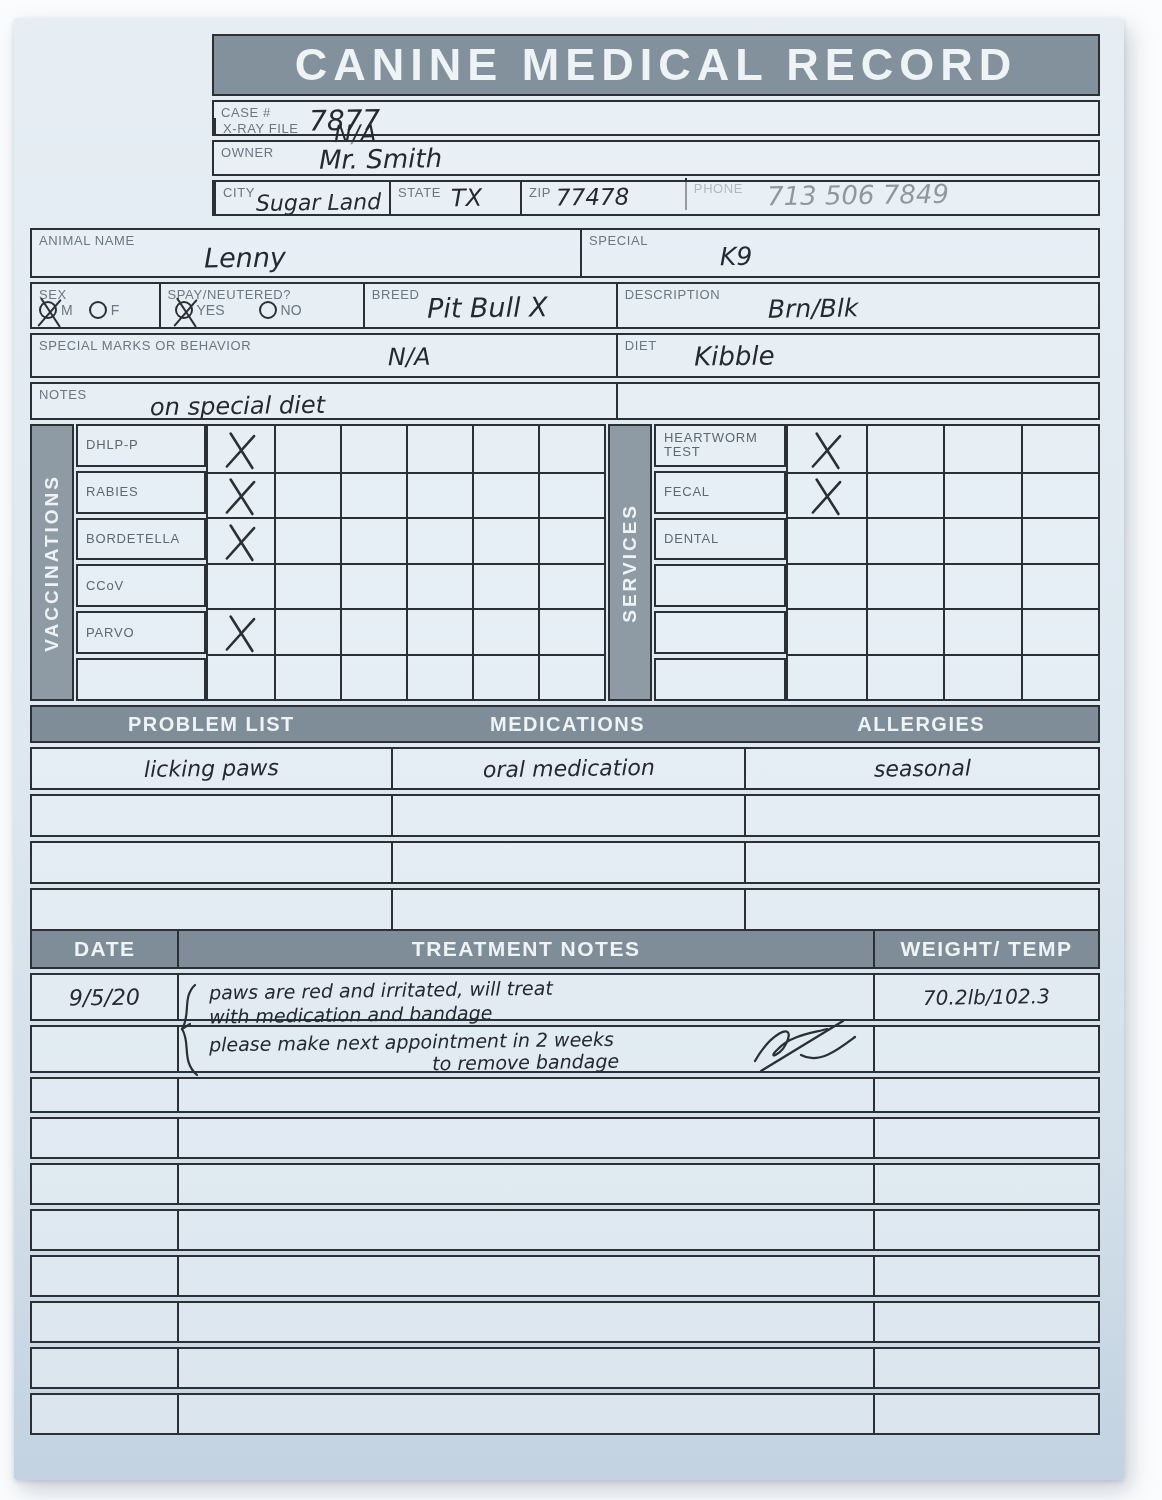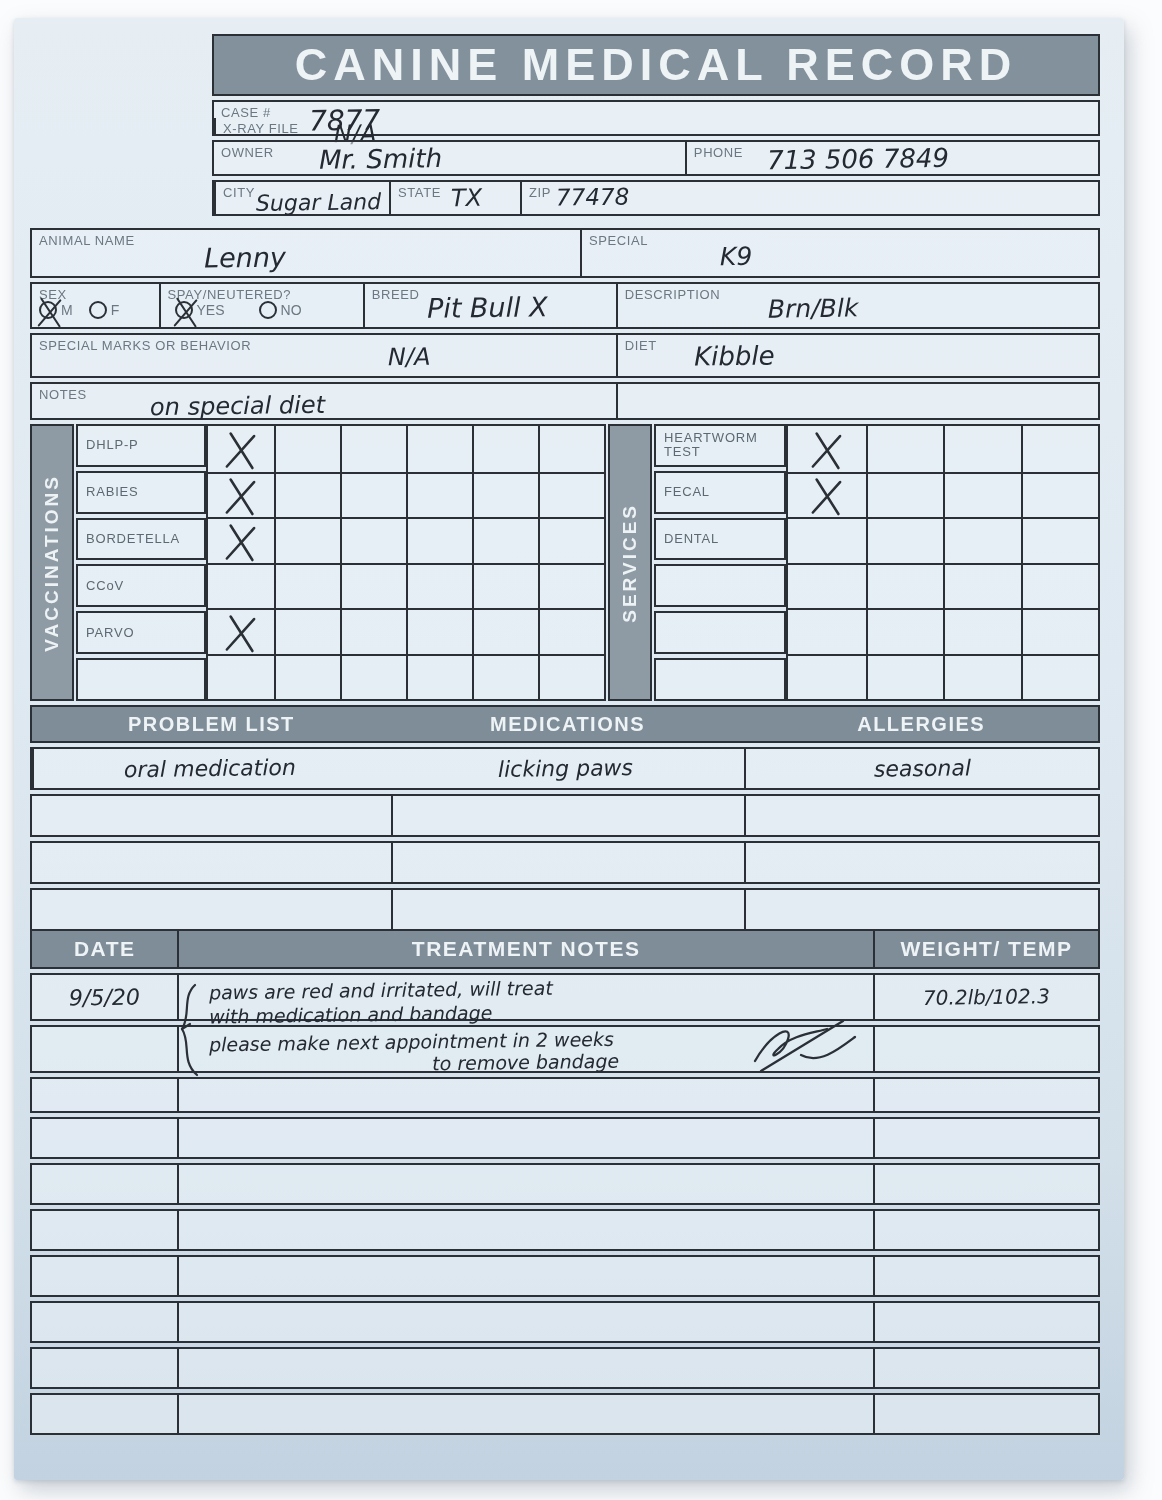--- a/index.html
+++ b/index.html
@@ -97,21 +97,21 @@
         <span class="lbl">X-RAY FILE</span>
         <span class="hw hval" style="left:118px;font-size:24px;">N/A</span>
       </div>
     </div>
 
     <div class="hrow" style="top:122px;">
       <div class="cell" style="width:473px;">
         <span class="lbl">OWNER</span>
         <span class="hw hval" style="left:105px;font-size:26px;">Mr. Smith</span>
       </div>
-      <div class="cell bl" style="width:415px;">
+      <div class="cell bl" style="width:415px;margin-top:36px;">
         <span class="lbl">PHONE</span>
         <span class="hw hval" style="left:80px;font-size:26px;">713 506 7849</span>
       </div>
     </div>
 
     <div class="hrow" style="top:162px;">
       <div class="cell bl" style="width:175px;">
         <span class="lbl">CITY</span>
         <span class="hw hval" style="left:40px;top:8px;font-size:22px;">Sugar Land</span>
       </div>
@@ -320,25 +320,25 @@
     </div>
 
     <div class="abs" style="left:16px;top:687px;width:1070px;">
       <div class="secbar" style="position:relative;width:1070px;height:38px;font-size:20px;">
         <span style="width:360px;">PROBLEM LIST</span>
         <span style="width:355px;">MEDICATIONS</span>
         <span style="width:355px;">ALLERGIES</span>
       </div>
       <div id="pma-rows">
           <div class="prow">
+            <div class="pcell pc0">
+              <div class="hw pma-hw">licking paws</div>
+            </div>
             <div class="pcell pc1 bl">
               <div class="hw pma-hw">oral medication</div>
-            </div>
-            <div class="pcell pc0">
-              <div class="hw pma-hw">licking paws</div>
             </div>
             <div class="pcell pc2 bl">
               <div class="hw pma-hw">seasonal</div>
             </div>
           </div>
           <div class="prow">
             <div class="pcell pc0"></div>
             <div class="pcell pc1 bl"></div>
             <div class="pcell pc2 bl"></div>
           </div>

